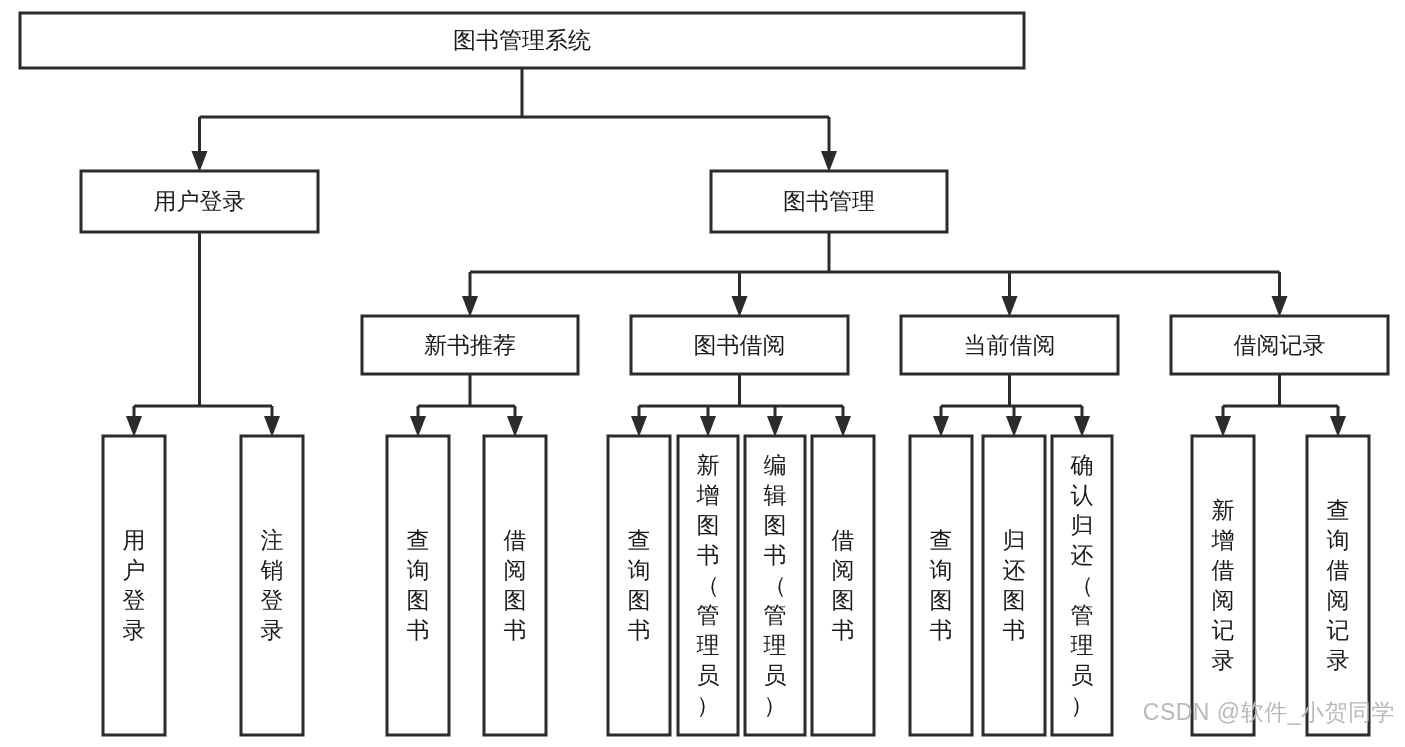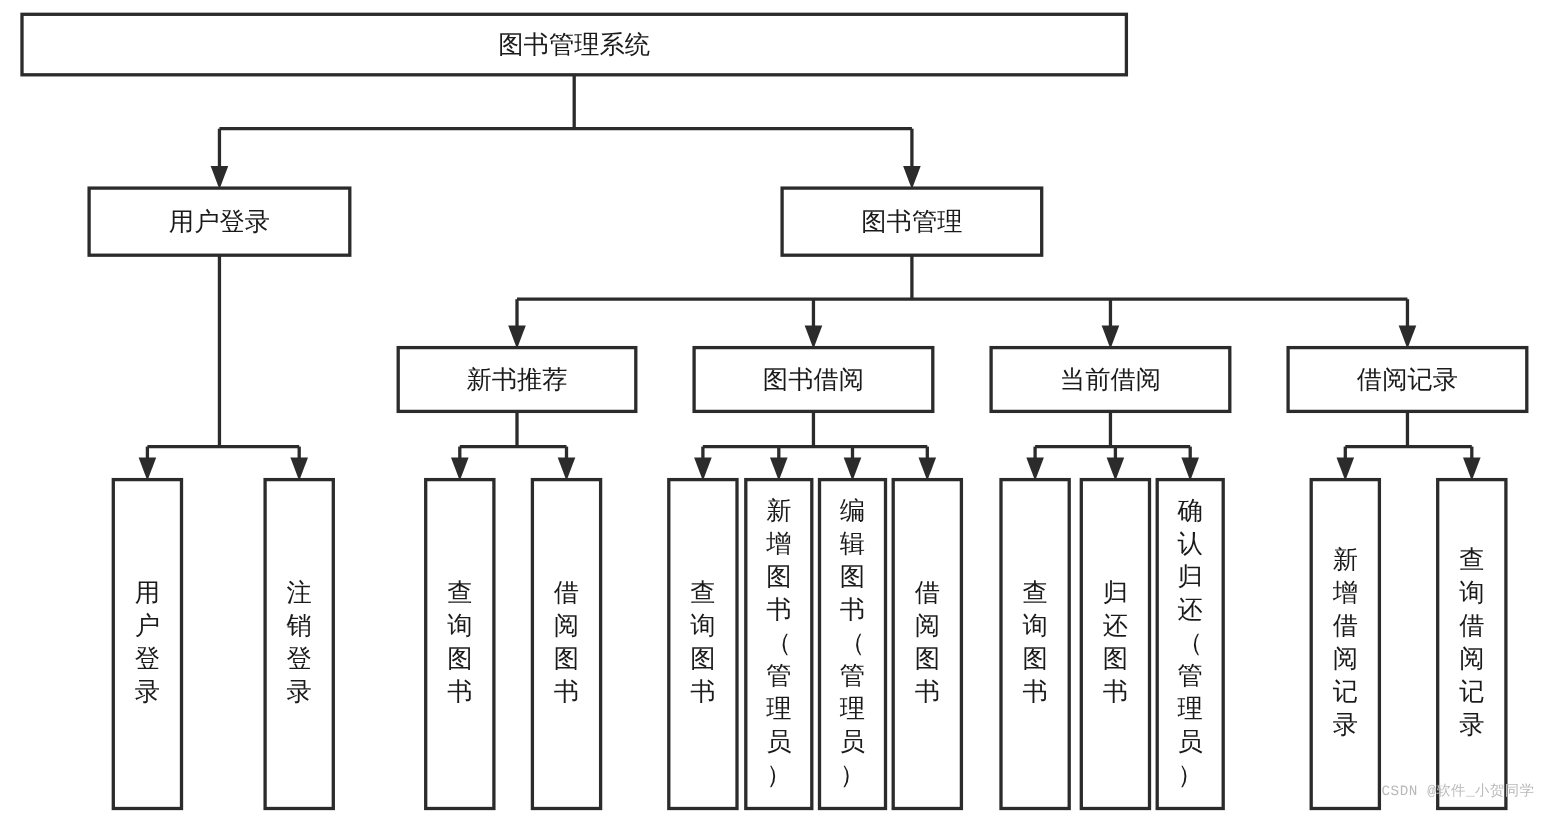--- a/index.html
+++ b/index.html
@@ -55,22 +55,22 @@
     font-size: 23px;
     fill: #1a1a1a;
     text-anchor: middle;
     dominant-baseline: middle;
     white-space: pre;
   }
   .watermark-text {
     position: absolute;
     right: 10px;
     bottom: 6px;
-    font-family: Liberation Mono, monospace;
-    font-size: 13px;
+    font-family: Liberation Sans, sans-serif;
+    font-size: 23px;
     color: #b9b9b9;
     letter-spacing: 0.5px;
     user-select: none;
     white-space: nowrap;
   }
 </style>
 </head>
 <body>
 
 <div id="diagram-root">

